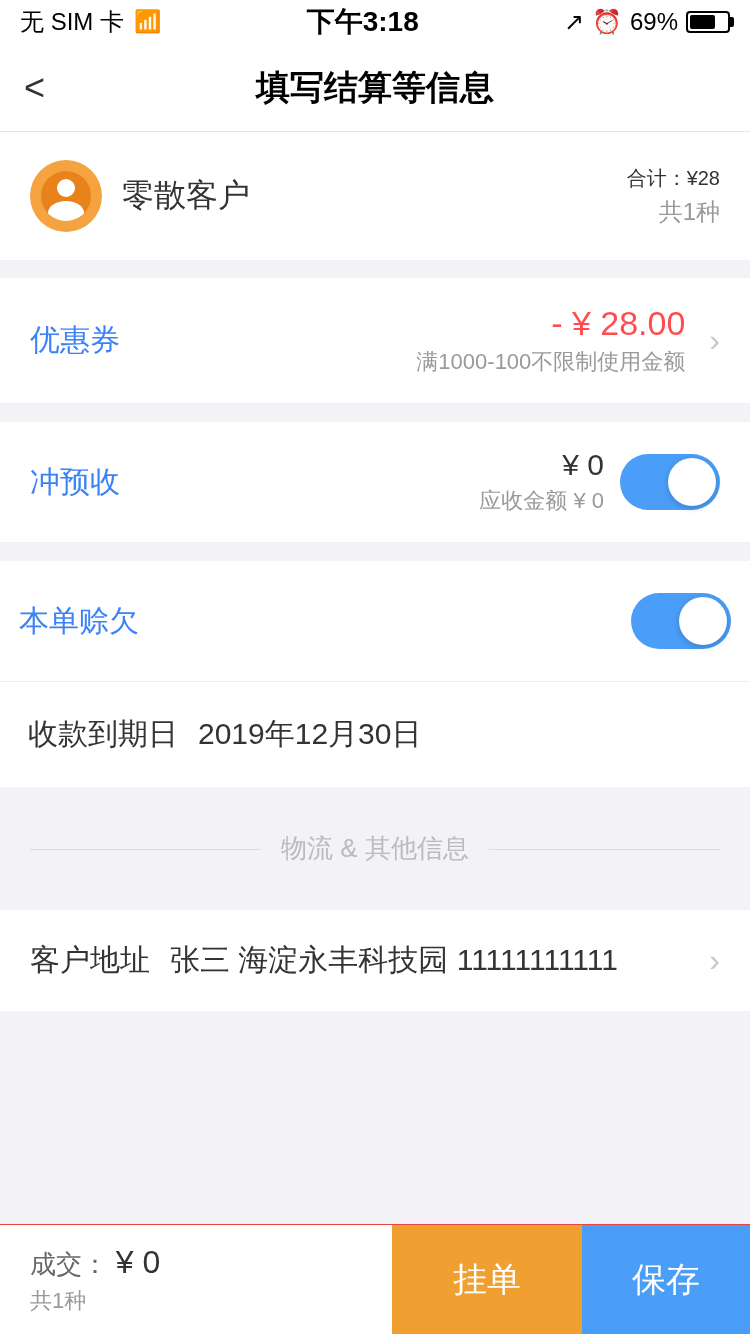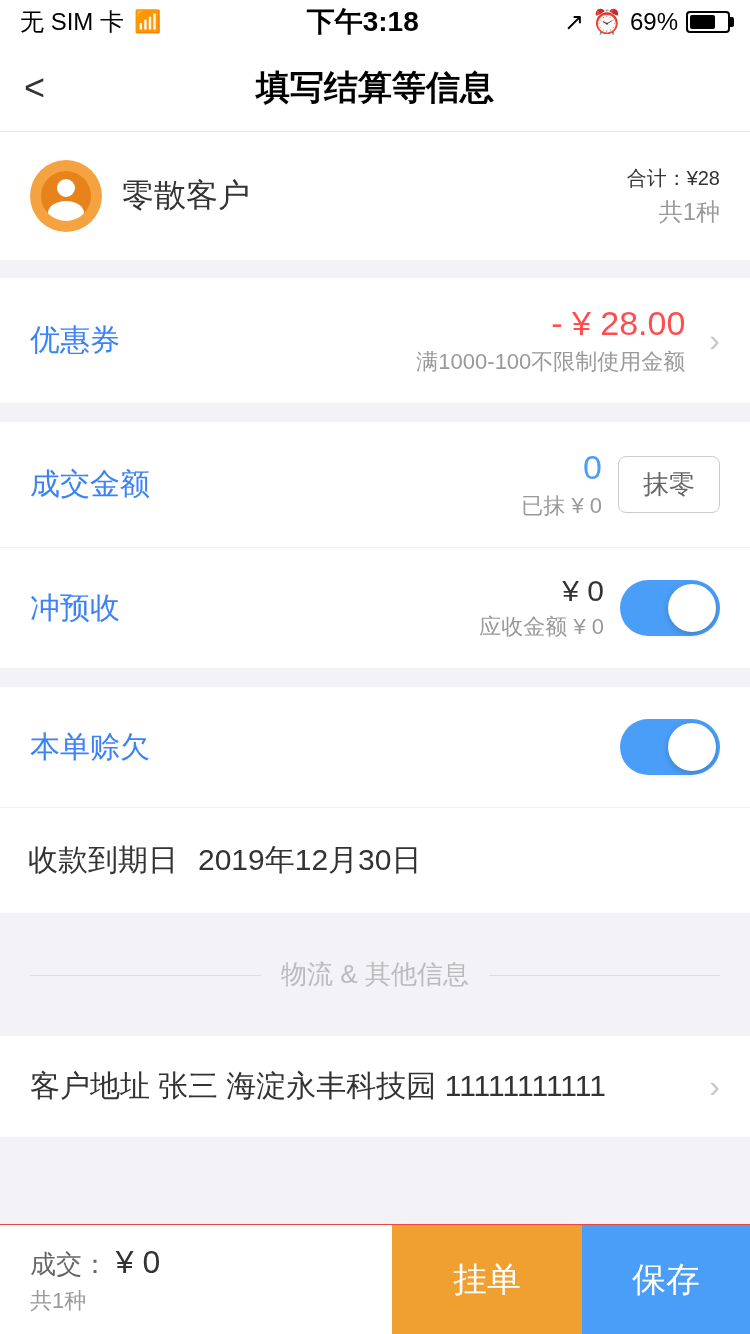--- a/index.html
+++ b/index.html
@@ -250,21 +250,21 @@
       position: absolute;
       top: 4px;
       right: 4px;
       box-shadow: 0 2px 6px rgba(0,0,0,0.2);
       transition: right 0.2s;
     }
 
     
     .debt-row {
       background: #fff;
-      padding: 32px 30px;
+      padding: 32px 19px;
       display: flex;
       align-items: center;
       justify-content: space-between;
       min-height: 100px;
     }
 
     
     .due-date-row {
       background: #fff;
       padding: 32px 28px;
@@ -307,21 +307,21 @@
       z-index: 1;
       display: inline-block;
     }
 
     
     .address-row {
       background: #fff;
       padding: 30px 30px;
       display: flex;
       align-items: center;
-      gap: 8px;
+      gap: 20px;
     }
     .address-label {
       font-size: 30px;
       color: #333;
       white-space: nowrap;
       min-width: 96px;
     }
     .address-value {
       font-size: 30px;
       color: #333;
@@ -419,30 +419,20 @@
       <div class="row-right-col">
         <div class="coupon-amount">- ¥ 28.00</div>
         <div class="coupon-desc">满1000-100不限制使用金额</div>
       </div>
       <span class="chevron-right">›</span>
     </div>
   </div>
 
   <div class="section-gap"></div>
 
-  <div class="row">
-    <span class="row-label">成交金额</span>
-    <div class="row-right">
-      <div class="row-right-col">
-        <div class="amount-value">0</div>
-        <div class="amount-sub">已抹  ¥ 0</div>
-      </div>
-      <button class="round-btn">抹零</button>
-    </div>
-  </div>
 
   <div class="row">
     <span class="row-label">冲预收</span>
     <div class="row-right">
       <div class="row-right-col">
         <div class="prepay-amount">¥ 0</div>
         <div class="prepay-sub">应收金额 ¥ 0</div>
       </div>
       <div class="toggle">
         <div class="toggle-knob"></div>

